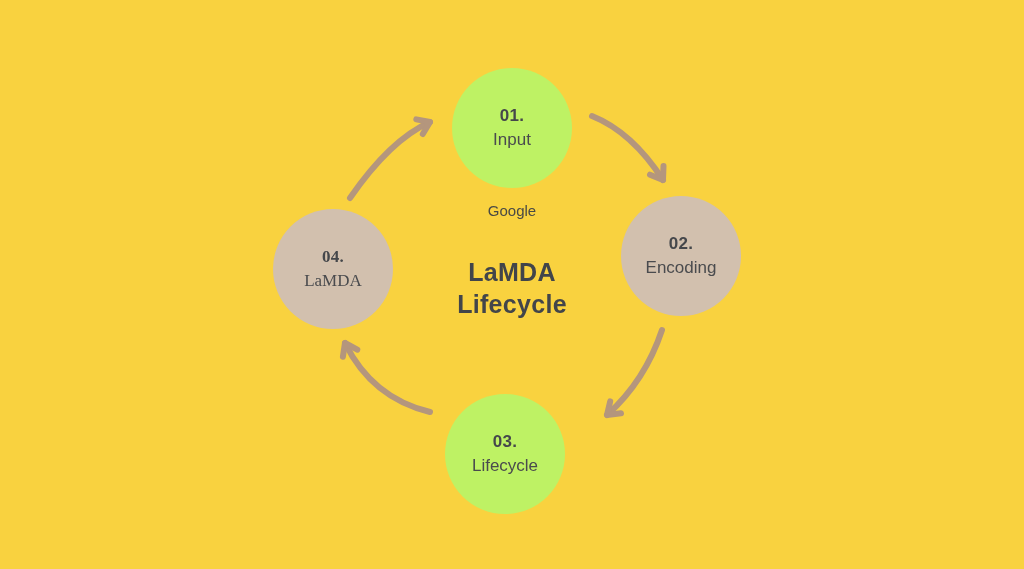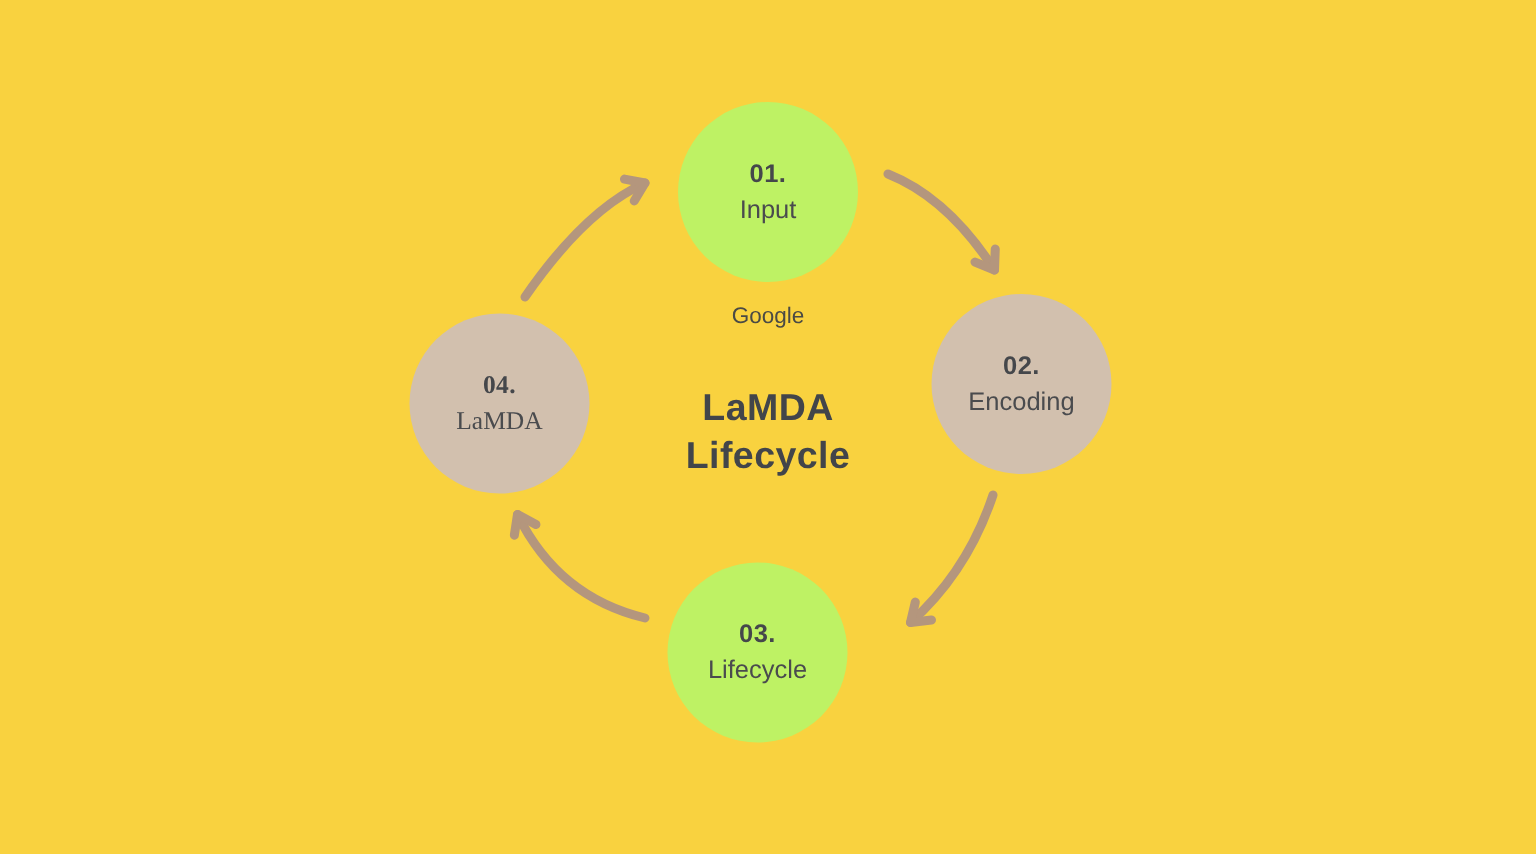--- a/index.html
+++ b/index.html
@@ -41,21 +41,21 @@
     letter-spacing: 0.3px;
     line-height: 1.45;
   }
   .node .label {
     font-size: 17px;
     color: #4A4B4E;
     line-height: 1.35;
   }
   .node-input      { left: 452px; top:  68px; }
   .node-encoding   { left: 621px; top: 196px; }
-  .node-prediction { left: 445px; top: 375px; }
+  .node-prediction { left: 445px; top: 394px; }
   .node-output     { left: 273px; top: 209px; font-family: Liberation Serif, serif; }
 
   .center-title {
     position: absolute;
     left: 382px;
     top: 202px;
     width: 260px;
     text-align: center;
   }
   .center-title .subtitle {

